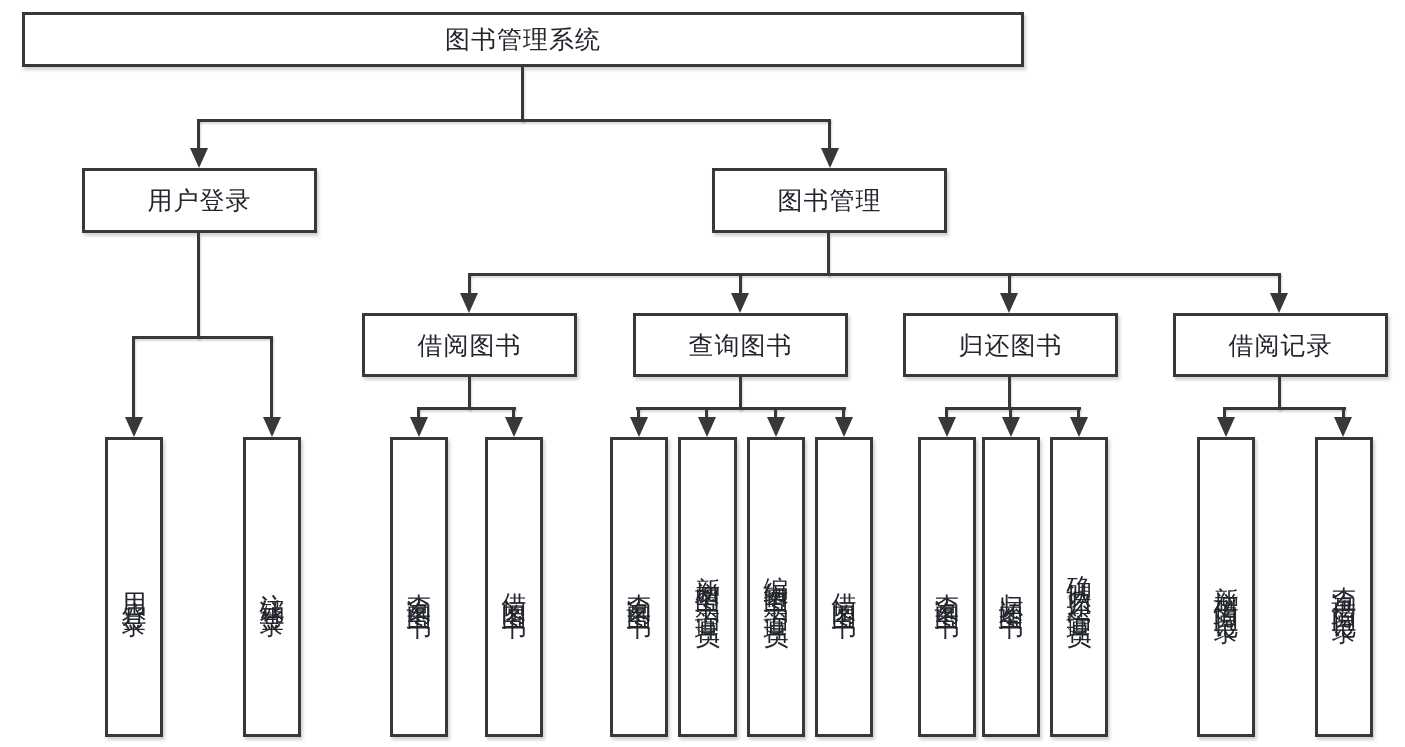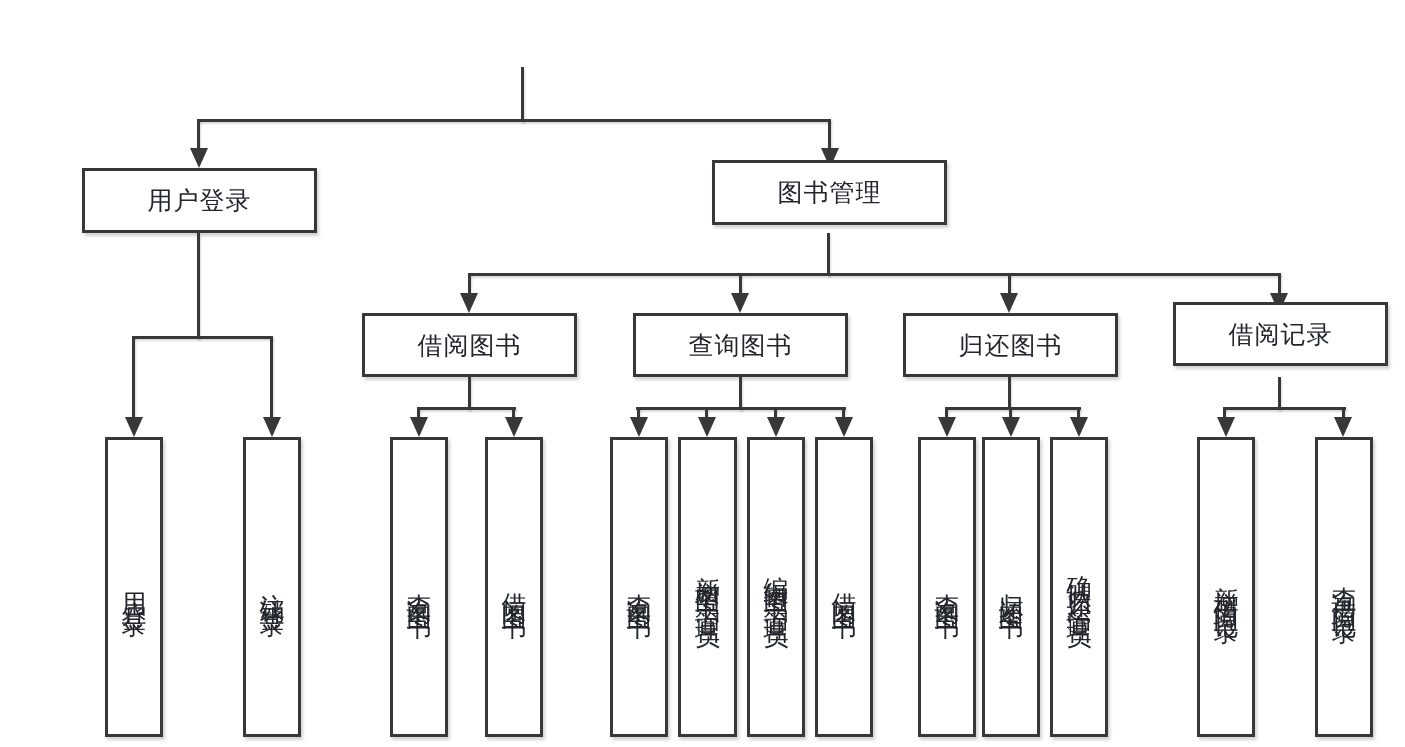--- a/index.html
+++ b/index.html
@@ -29,32 +29,35 @@
     position:absolute;left:1186px;top:714px;z-index:5;
     font-size:20px;color:#9196a0;letter-spacing:0.5px;white-space:nowrap;
     text-shadow:0 0 2px #fff,1px 1px 1px rgba(255,255,255,0.9);
   }
 </style>
 </head>
 <body>
 
 <div id="stage">
 
+  <div class="b" style="left:22px;top:12px;width:1002px;height:55px">
+    <span>图书管理系统</span>
+  </div>
 
   <div class="v" style="left:521px;top:67px;height:55px"></div>
   <div class="h" style="left:197px;top:119px;width:634px"></div>
   <div class="v" style="left:197px;top:119px;height:31px"></div>
   <div class="a" style="left:190px;top:148px"></div>
   <div class="v" style="left:828px;top:119px;height:31px"></div>
   <div class="a" style="left:821px;top:148px"></div>
 
   <div class="b" style="left:82px;top:168px;width:235px;height:65px">
     <span>用户登录</span>
   </div>
-  <div class="b" style="left:712px;top:160px;width:235px;height:65px">
+  <div class="b" style="left:712px;top:168px;width:235px;height:65px">
     <span>图书管理</span>
   </div>
 
   <div class="v" style="left:197px;top:233px;height:106px"></div>
   <div class="h" style="left:132px;top:336px;width:141px"></div>
   <div class="v" style="left:132px;top:336px;height:83px"></div>
   <div class="a" style="left:125px;top:417px"></div>
   <div class="v" style="left:270px;top:336px;height:83px"></div>
   <div class="a" style="left:263px;top:417px"></div>
 
@@ -71,21 +74,21 @@
 
   <div class="b" style="left:362px;top:313px;width:215px;height:64px">
     <span>借阅图书</span>
   </div>
   <div class="b" style="left:633px;top:313px;width:215px;height:64px">
     <span>查询图书</span>
   </div>
   <div class="b" style="left:903px;top:313px;width:215px;height:64px">
     <span>归还图书</span>
   </div>
-  <div class="b" style="left:1173px;top:302px;width:215px;height:64px">
+  <div class="b" style="left:1173px;top:313px;width:215px;height:64px">
     <span>借阅记录</span>
   </div>
 
   <div class="v" style="left:468px;top:377px;height:33px"></div>
   <div class="h" style="left:417px;top:407px;width:99px"></div>
   <div class="v" style="left:417px;top:407px;height:12px"></div>
   <div class="a" style="left:410px;top:417px"></div>
   <div class="v" style="left:512px;top:407px;height:12px"></div>
   <div class="a" style="left:505px;top:417px"></div>
 

